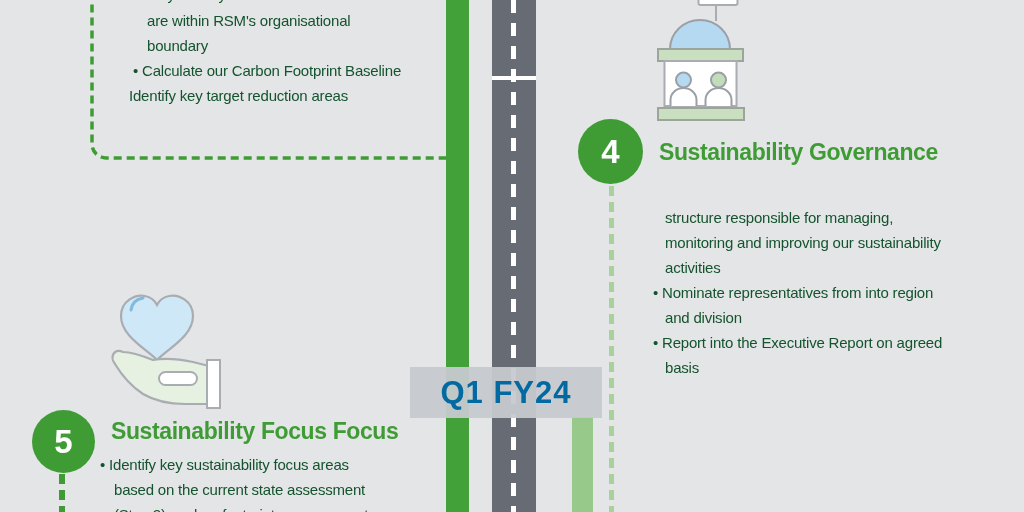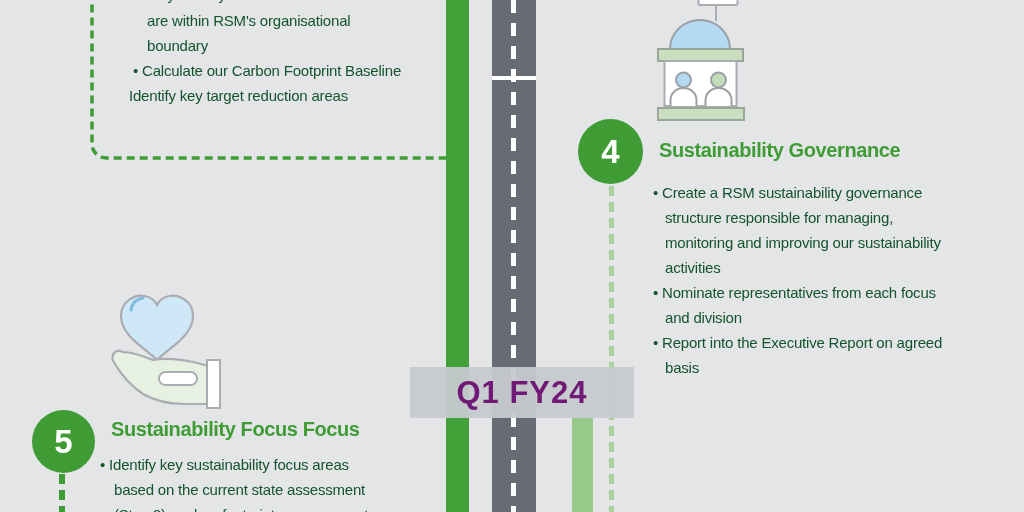--- a/index.html
+++ b/index.html
@@ -4,43 +4,43 @@
 <style>
   html,body{margin:0;padding:0;}
   #page{
     position:relative; width:1024px; height:512px; overflow:hidden;
     background:#e3e5e7; font-family:"Liberation Sans",sans-serif;
   }
   .t{ position:absolute; white-space:nowrap;
       font:15px/20px "Liberation Sans",sans-serif;
       color:#14532d; letter-spacing:-0.2px; }
   .h{ position:absolute; white-space:nowrap; font-weight:bold;
-      font-size:20px; color:#3f9c35; letter-spacing:-0.4px; }
+      font-size:23px; color:#3f9c35; letter-spacing:-0.4px; }
   .circle{ position:absolute; border-radius:50%; background:#3f9c35;
       color:#ffffff; display:flex; align-items:center; justify-content:center;
       font-weight:bold; font-size:33px; z-index:6; }
   .stripe{ position:absolute; top:0; height:512px; z-index:2; }
   .vdash{ position:absolute; z-index:2; }
   #road{ left:492px; width:44px; background:#676c74; }
   #road-centerline{ position:absolute; left:511px; top:0; width:5px; height:512px;
       background:repeating-linear-gradient(to bottom,#ffffff 0 13px,transparent 13px 23px);
       z-index:3; }
   #road-stopline{ position:absolute; left:492px; top:76px; width:44px; height:4px;
       background:#ffffff; z-index:3; }
   #lane-green{ left:446px; width:23px; background:#43a13a; }
   #lane-lightgreen{ position:absolute; left:572px; top:417px; width:21px; height:95px;
       background:#97c98b; z-index:2; }
   #dash-step4{ left:609px; top:186px; width:5px; height:326px;
       background:repeating-linear-gradient(to bottom,#a8d19c 0 10px,transparent 10px 16px); }
   #dash-step5{ left:59px; top:474px; width:6px; height:38px;
       background:repeating-linear-gradient(to bottom,#3f9c35 0 10px,transparent 10px 16px); }
-  #banner{ position:absolute; left:410px; top:367px; width:224px; height:51px;
+  #banner{ position:absolute; left:410px; top:367px; width:192px; height:51px;
       background:rgba(198,202,207,0.95); z-index:5;
       display:flex; align-items:center; justify-content:center;
-      font-weight:bold; font-size:31px; color:#701a75; letter-spacing:1px; }
+      font-weight:bold; font-size:31px; color:#0369a1; letter-spacing:1px; }
   .icon-svg{ position:absolute; z-index:4; }
   #box3-border{ position:absolute; left:84px; top:-50px; width:386px; height:216px; z-index:1; }
   .layer4{ z-index:4; }
 </style>
 </head>
 <body>
 
 <div id="page">
 
   <svg id="box3-border" width="386" height="216" viewBox="0 0 386 216">
@@ -75,25 +75,24 @@
     <path d="M15.5,122 L15.5,116 A13,12 0 0 1 41.5,116 L41.5,122" fill="#ffffff" stroke="#9aa0a5" stroke-width="2"></path>
     <circle cx="63.5" cy="96" r="7.5" fill="#c3ddba" stroke="#9aa0a5" stroke-width="2"></circle>
     <path d="M50.5,122 L50.5,116 A13,12 0 0 1 76.5,116 L76.5,122" fill="#ffffff" stroke="#9aa0a5" stroke-width="2"></path>
     <rect x="3" y="124" width="86" height="12" fill="#cadfc0" stroke="#9ba59b" stroke-width="2"></rect>
   </svg>
 
   <div class="circle" style="left:578px; top:119px; width:65px; height:65px;">
     <span>4</span>
   </div>
   <div class="h layer4" style="left:659px; top:139px;">Sustainability Governance</div>
-  <div class="t layer4" style="left:653px; top:183px;">• Create a RSM sustainability governance</div>
   <div class="t layer4" style="left:665px; top:208px;">structure responsible for managing,</div>
   <div class="t layer4" style="left:665px; top:233px;">monitoring and improving our sustainability</div>
   <div class="t layer4" style="left:665px; top:258px;">activities</div>
-  <div class="t layer4" style="left:653px; top:283px;">• Nominate representatives from each focus</div>
+  <div class="t layer4" style="left:653px; top:283px;">• Nominate representatives from into region</div>
   <div class="t layer4" style="left:665px; top:308px;">and division</div>
   <div class="t layer4" style="left:653px; top:333px;">• Report into the Executive Report on agreed</div>
   <div class="t layer4" style="left:665px; top:358px;">basis</div>
 
   <svg class="icon-svg" style="left:105px; top:288px;" width="128" height="124" viewBox="0 0 128 124">
     <path d="M52,72 C40,60 16,48 16,28 C16,13 30,6 40,8 C46,9 50,13 52,17 C54,13 58,9 64,8 C74,6 88,13 88,28 C88,48 64,60 52,72 Z" fill="#cfe8f8" stroke="#a9adb2" stroke-width="2.2"></path>
     <path d="M26,22 C27,15 32,11 38,10" fill="none" stroke="#82badd" stroke-width="3" stroke-linecap="round"></path>
     <path d="M18,64 C10,60 4,68 10,76 C16,86 26,98 38,106 C50,113 64,116 80,116 L104,116 L104,78 L88,74 C74,71 58,70 48,72 C38,68 26,64 18,64 Z" fill="#e7f1e2" stroke="#a9adb2" stroke-width="2.2"></path>
     <rect x="54" y="84" width="38" height="13" rx="6.5" fill="#ffffff" stroke="#a9adb2" stroke-width="2"></rect>
     <rect x="102" y="72" width="13" height="48" fill="#ffffff" stroke="#a9adb2" stroke-width="2"></rect>

